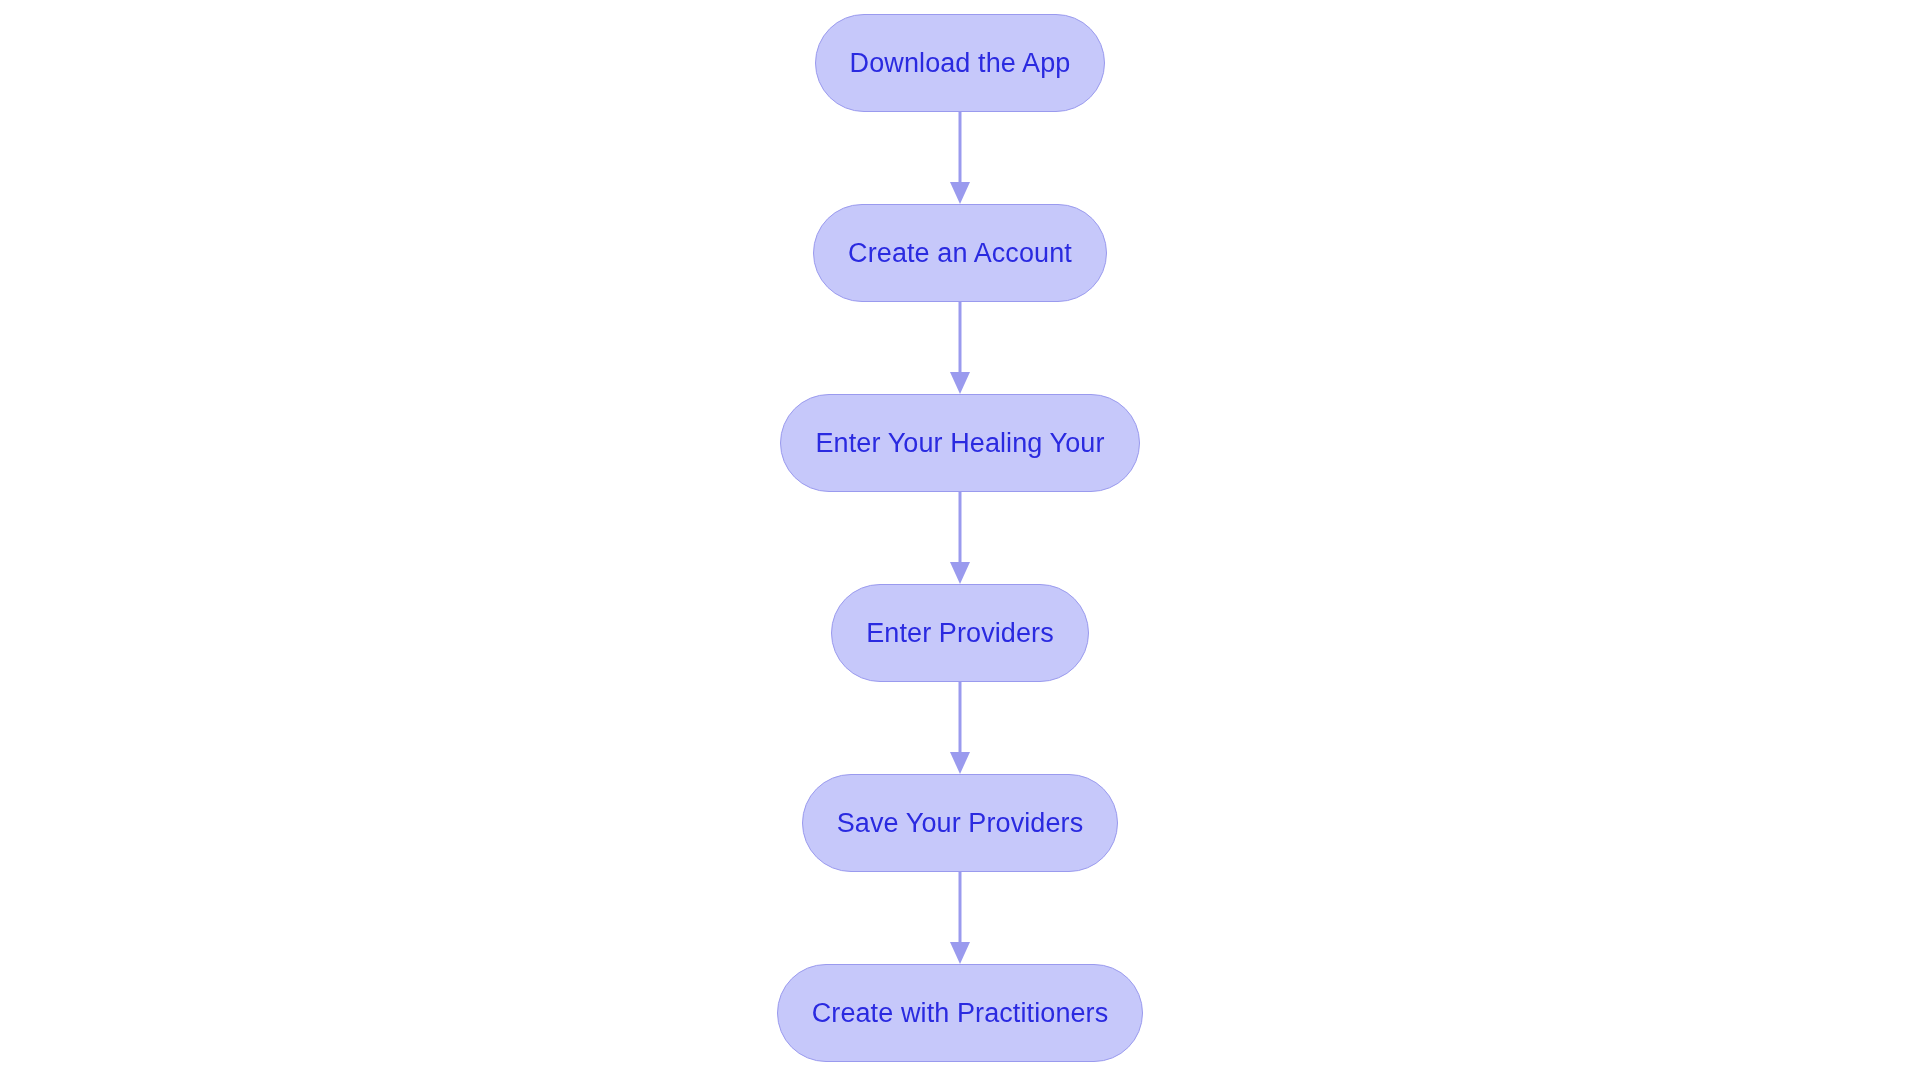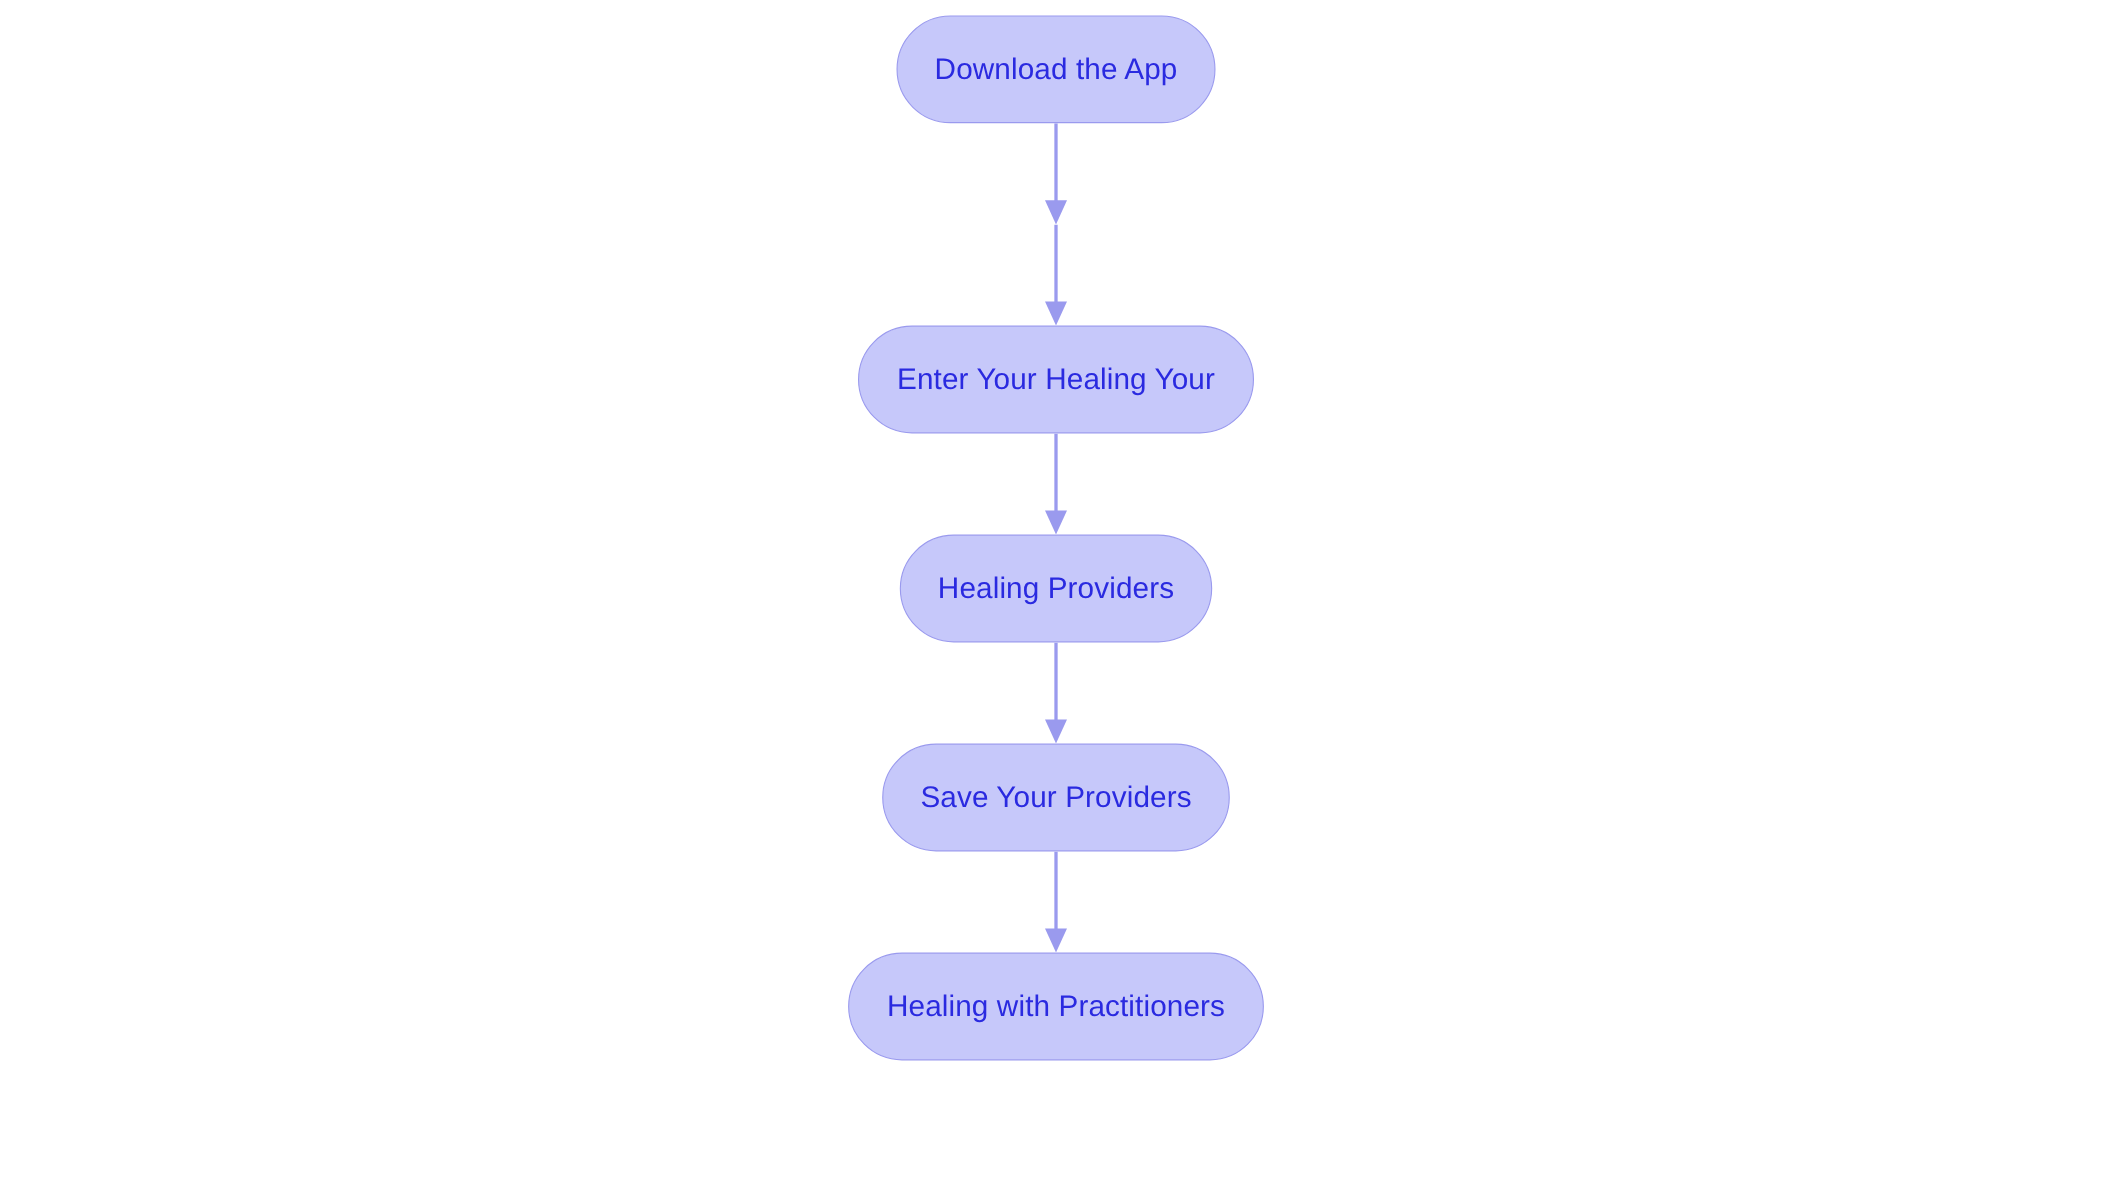--- a/index.html
+++ b/index.html
@@ -90,51 +90,54 @@
 
     <div class="flow-node">
       <span class="flow-node-label">Download the App</span>
     </div>
 
     <svg class="flow-connector" viewBox="0 0 36 92">
       <line class="conn-line" x1="18" y1="0" x2="18" y2="74"></line>
       <polygon class="conn-head" points="18,92 8,70 28,70"></polygon>
     </svg>
 
+    <div class="flow-node">
+      <span class="flow-node-label">Create an Account</span>
+    </div>
 
     <svg class="flow-connector" viewBox="0 0 36 92">
       <line class="conn-line" x1="18" y1="0" x2="18" y2="74"></line>
       <polygon class="conn-head" points="18,92 8,70 28,70"></polygon>
     </svg>
 
     <div class="flow-node">
       <span class="flow-node-label">Enter Your Healing Your</span>
     </div>
 
     <svg class="flow-connector" viewBox="0 0 36 92">
       <line class="conn-line" x1="18" y1="0" x2="18" y2="74"></line>
       <polygon class="conn-head" points="18,92 8,70 28,70"></polygon>
     </svg>
 
     <div class="flow-node">
-      <span class="flow-node-label">Healing Providers</span>
+      <span class="flow-node-label">Enter Providers</span>
     </div>
 
     <svg class="flow-connector" viewBox="0 0 36 92">
       <line class="conn-line" x1="18" y1="0" x2="18" y2="74"></line>
       <polygon class="conn-head" points="18,92 8,70 28,70"></polygon>
     </svg>
 
     <div class="flow-node">
       <span class="flow-node-label">Save Your Providers</span>
     </div>
 
     <svg class="flow-connector" viewBox="0 0 36 92">
       <line class="conn-line" x1="18" y1="0" x2="18" y2="74"></line>
       <polygon class="conn-head" points="18,92 8,70 28,70"></polygon>
     </svg>
 
     <div class="flow-node">
-      <span class="flow-node-label">Healing with Practitioners</span>
+      <span class="flow-node-label">Create with Practitioners</span>
     </div>
 
   </div>
 </div>
 
 </body></html>

